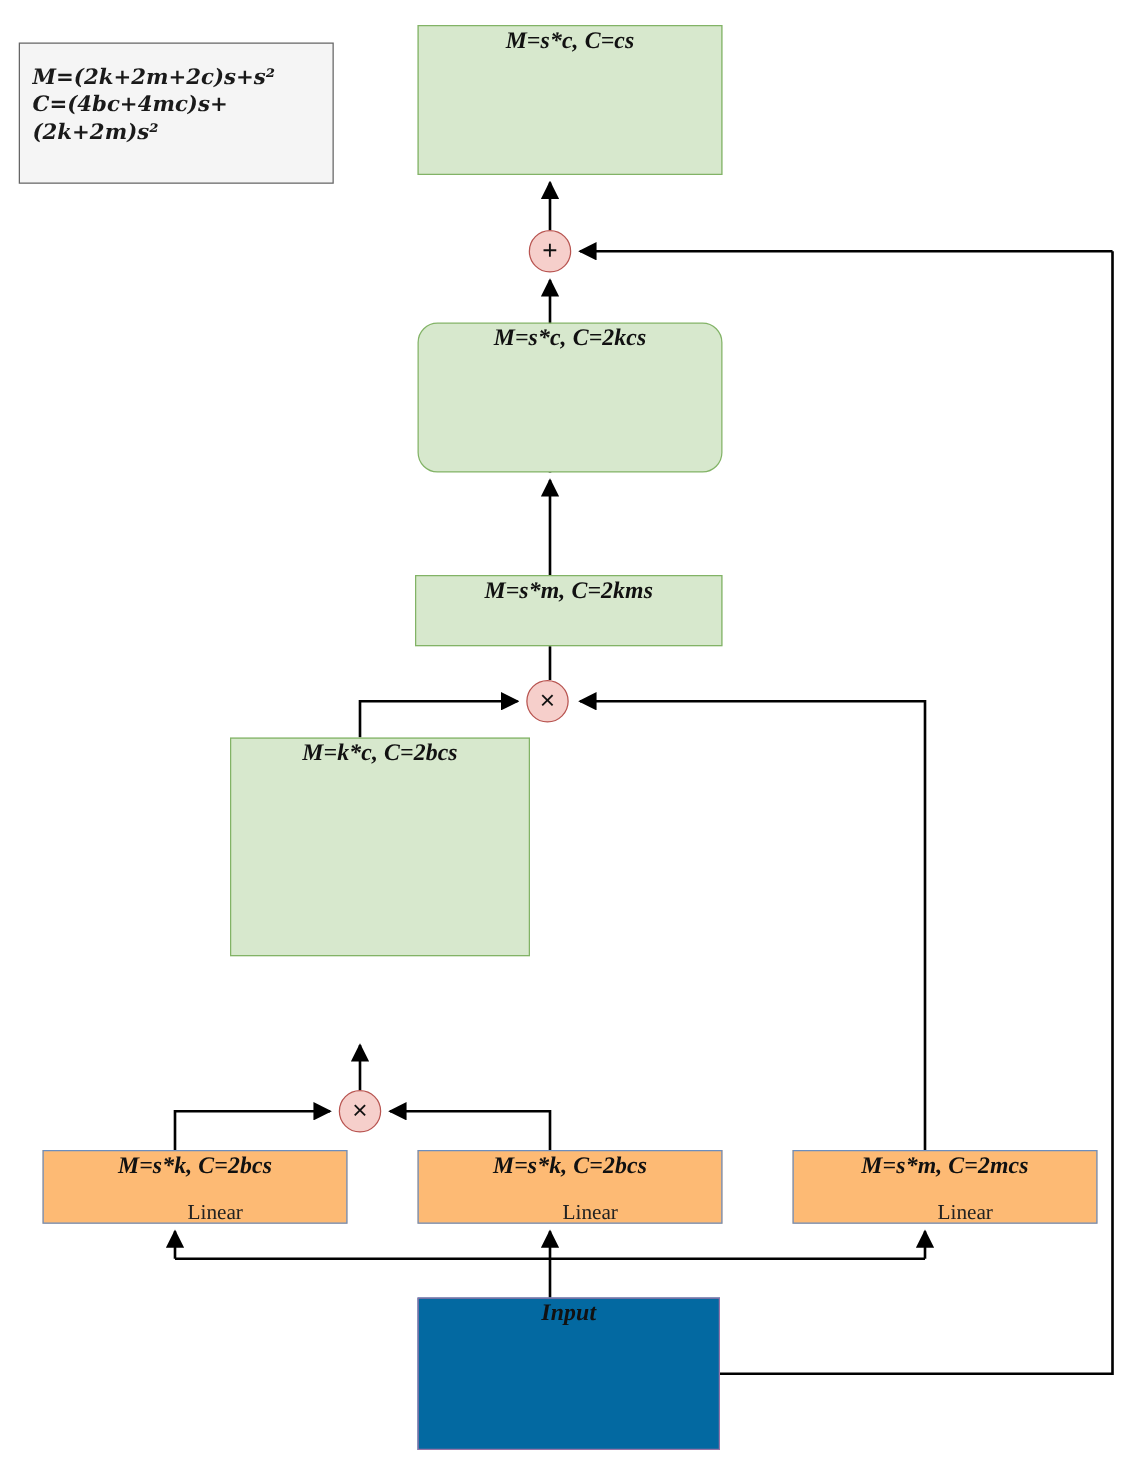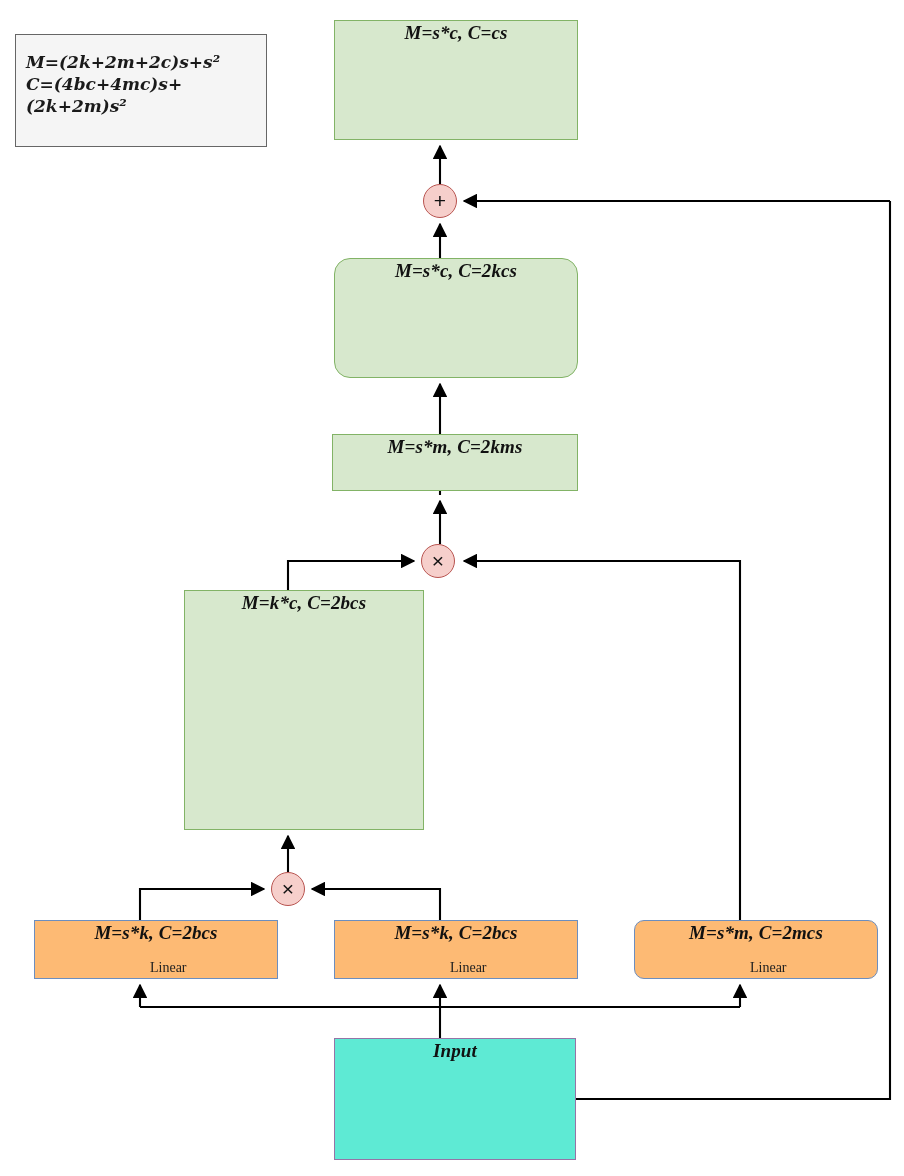--- a/index.html
+++ b/index.html
@@ -42,21 +42,21 @@
   }
   .green {
     background: #d7e8cd;
     border: 1.6px solid #82b366;
   }
   .blue {
     background: #fdba74;
     border: 1.6px solid #6c8ebf;
   }
   .purple {
-    background: #5eead4;
+    background: #0369a1;
     border: 1.6px solid #9673a6;
   }
   .legend {
     position: absolute;
     left: 15px;
     top: 20px;
     width: 252px;
     height: 113px;
     background: #f5f5f5;
     border: 1.6px solid #666666;
@@ -89,21 +89,21 @@
     font-family: "Liberation Sans", sans-serif;
     font-size: 21px;
     line-height: 1;
     color: #111111;
     font-weight: 400;
     margin-top: -1px;
   }
   .edge-label {
     position: absolute;
     font-family: "Liberation Serif", serif;
-    font-size: 14px;
+    font-size: 17px;
     color: #222222;
     white-space: nowrap;
   }
   .input-label {
     font-weight: bold;
     font-style: normal;
     font-size: 21px;
   }
 </style>
 </head>
@@ -160,45 +160,45 @@
   </div>
 
   <div class="op" style="left:423px; top:184px;">
     <span class="glyph">+</span>
   </div>
 
   <div class="node green" style="left:318px; top:258px; width:244px; height:120px;border-radius:16px;">
     <span class="label">M=s*c, C=2kcs</span>
   </div>
 
-  <div class="node green" style="left:316px; top:434px; width:246px; height:57px;">
+  <div class="node green" style="left:316px; top:460px; width:246px; height:57px;">
     <span class="label">M=s*m, C=2kms</span>
   </div>
 
   <div class="op" style="left:421px; top:544px;">
     <span class="glyph">×</span>
   </div>
 
-  <div class="node green" style="left:168px; top:590px; width:240px; height:240px;">
+  <div class="node green" style="left:168px; top:590px; width:240px; height:175px;">
     <span class="label">M=k*c, C=2bcs</span>
   </div>
 
   <div class="op" style="left:271px; top:872px;">
     <span class="glyph">×</span>
   </div>
 
   <div class="node blue" style="left:18px; top:920px; width:244px; height:59px;">
     <span class="label">M=s*k, C=2bcs</span>
   </div>
 
   <div class="node blue" style="left:318px; top:920px; width:244px; height:59px;">
     <span class="label">M=s*k, C=2bcs</span>
   </div>
 
-  <div class="node blue" style="left:618px; top:920px; width:244px; height:59px;border-radius:10px;">
+  <div class="node blue" style="left:618px; top:920px; width:244px; height:59px;">
     <span class="label">M=s*m, C=2mcs</span>
   </div>
 
   <span class="edge-label" style="left:150px; top:960px;">Linear</span>
   <span class="edge-label" style="left:450px; top:960px;">Linear</span>
   <span class="edge-label" style="left:750px; top:960px;">Linear</span>
 
   <div class="node purple" style="left:318px; top:1038px; width:242px; height:122px;">
     <span class="label input-label">Input</span>
   </div>

